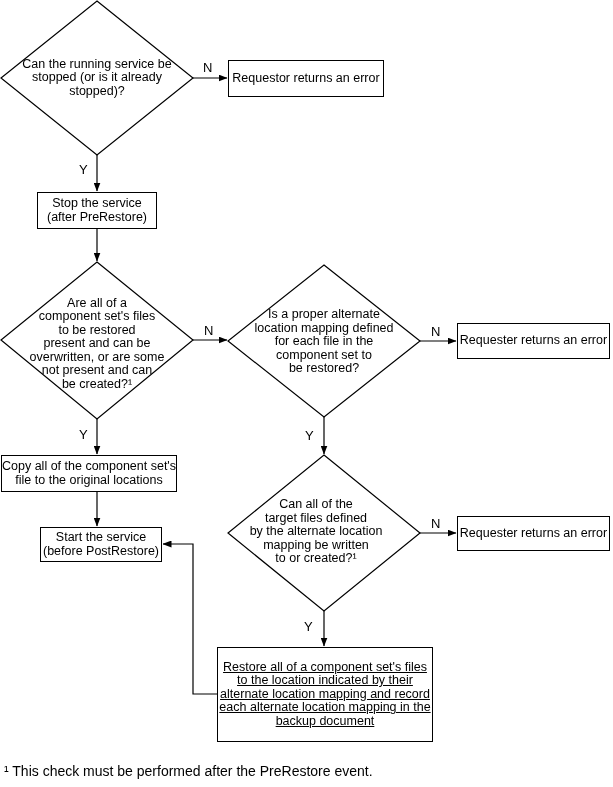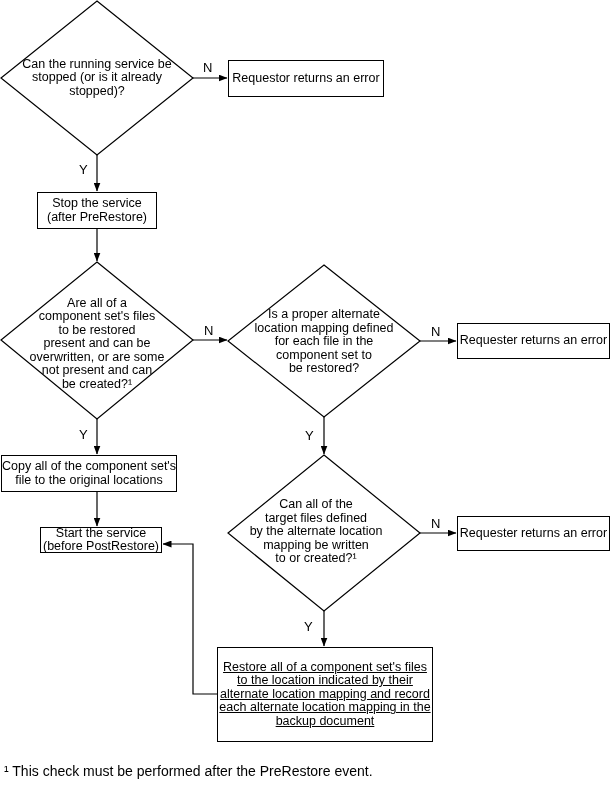--- a/index.html
+++ b/index.html
@@ -51,21 +51,21 @@
   </svg>
 
   <div class="pbox" style="left:228px; top:60px; width:156px; height:37px;">Requestor returns an error</div>
 
   <div class="pbox" style="left:37px; top:192px; width:120px; height:37px;">Stop the service
 (after PreRestore)</div>
 
   <div class="pbox" style="left:1px; top:455px; width:176px; height:37px;">Copy all of the component set's
 file to the original locations</div>
 
-  <div class="pbox" style="left:40px; top:527px; width:122px; height:26px;">Start the service
+  <div class="pbox" style="left:40px; top:527px; width:122px; height:35px;">Start the service
 (before PostRestore)</div>
 
   <div class="pbox" style="left:457px; top:323px; width:153px; height:36px;">Requester returns an error</div>
 
   <div class="pbox" style="left:457px; top:516px; width:153px; height:35px;">Requester returns an error</div>
 
   <div class="pbox" style="left:217px; top:647px; width:216px; height:95px;text-decoration:underline;">Restore all of a component set's files
 to the location indicated by their
 alternate location mapping and record
 each alternate location mapping in the

